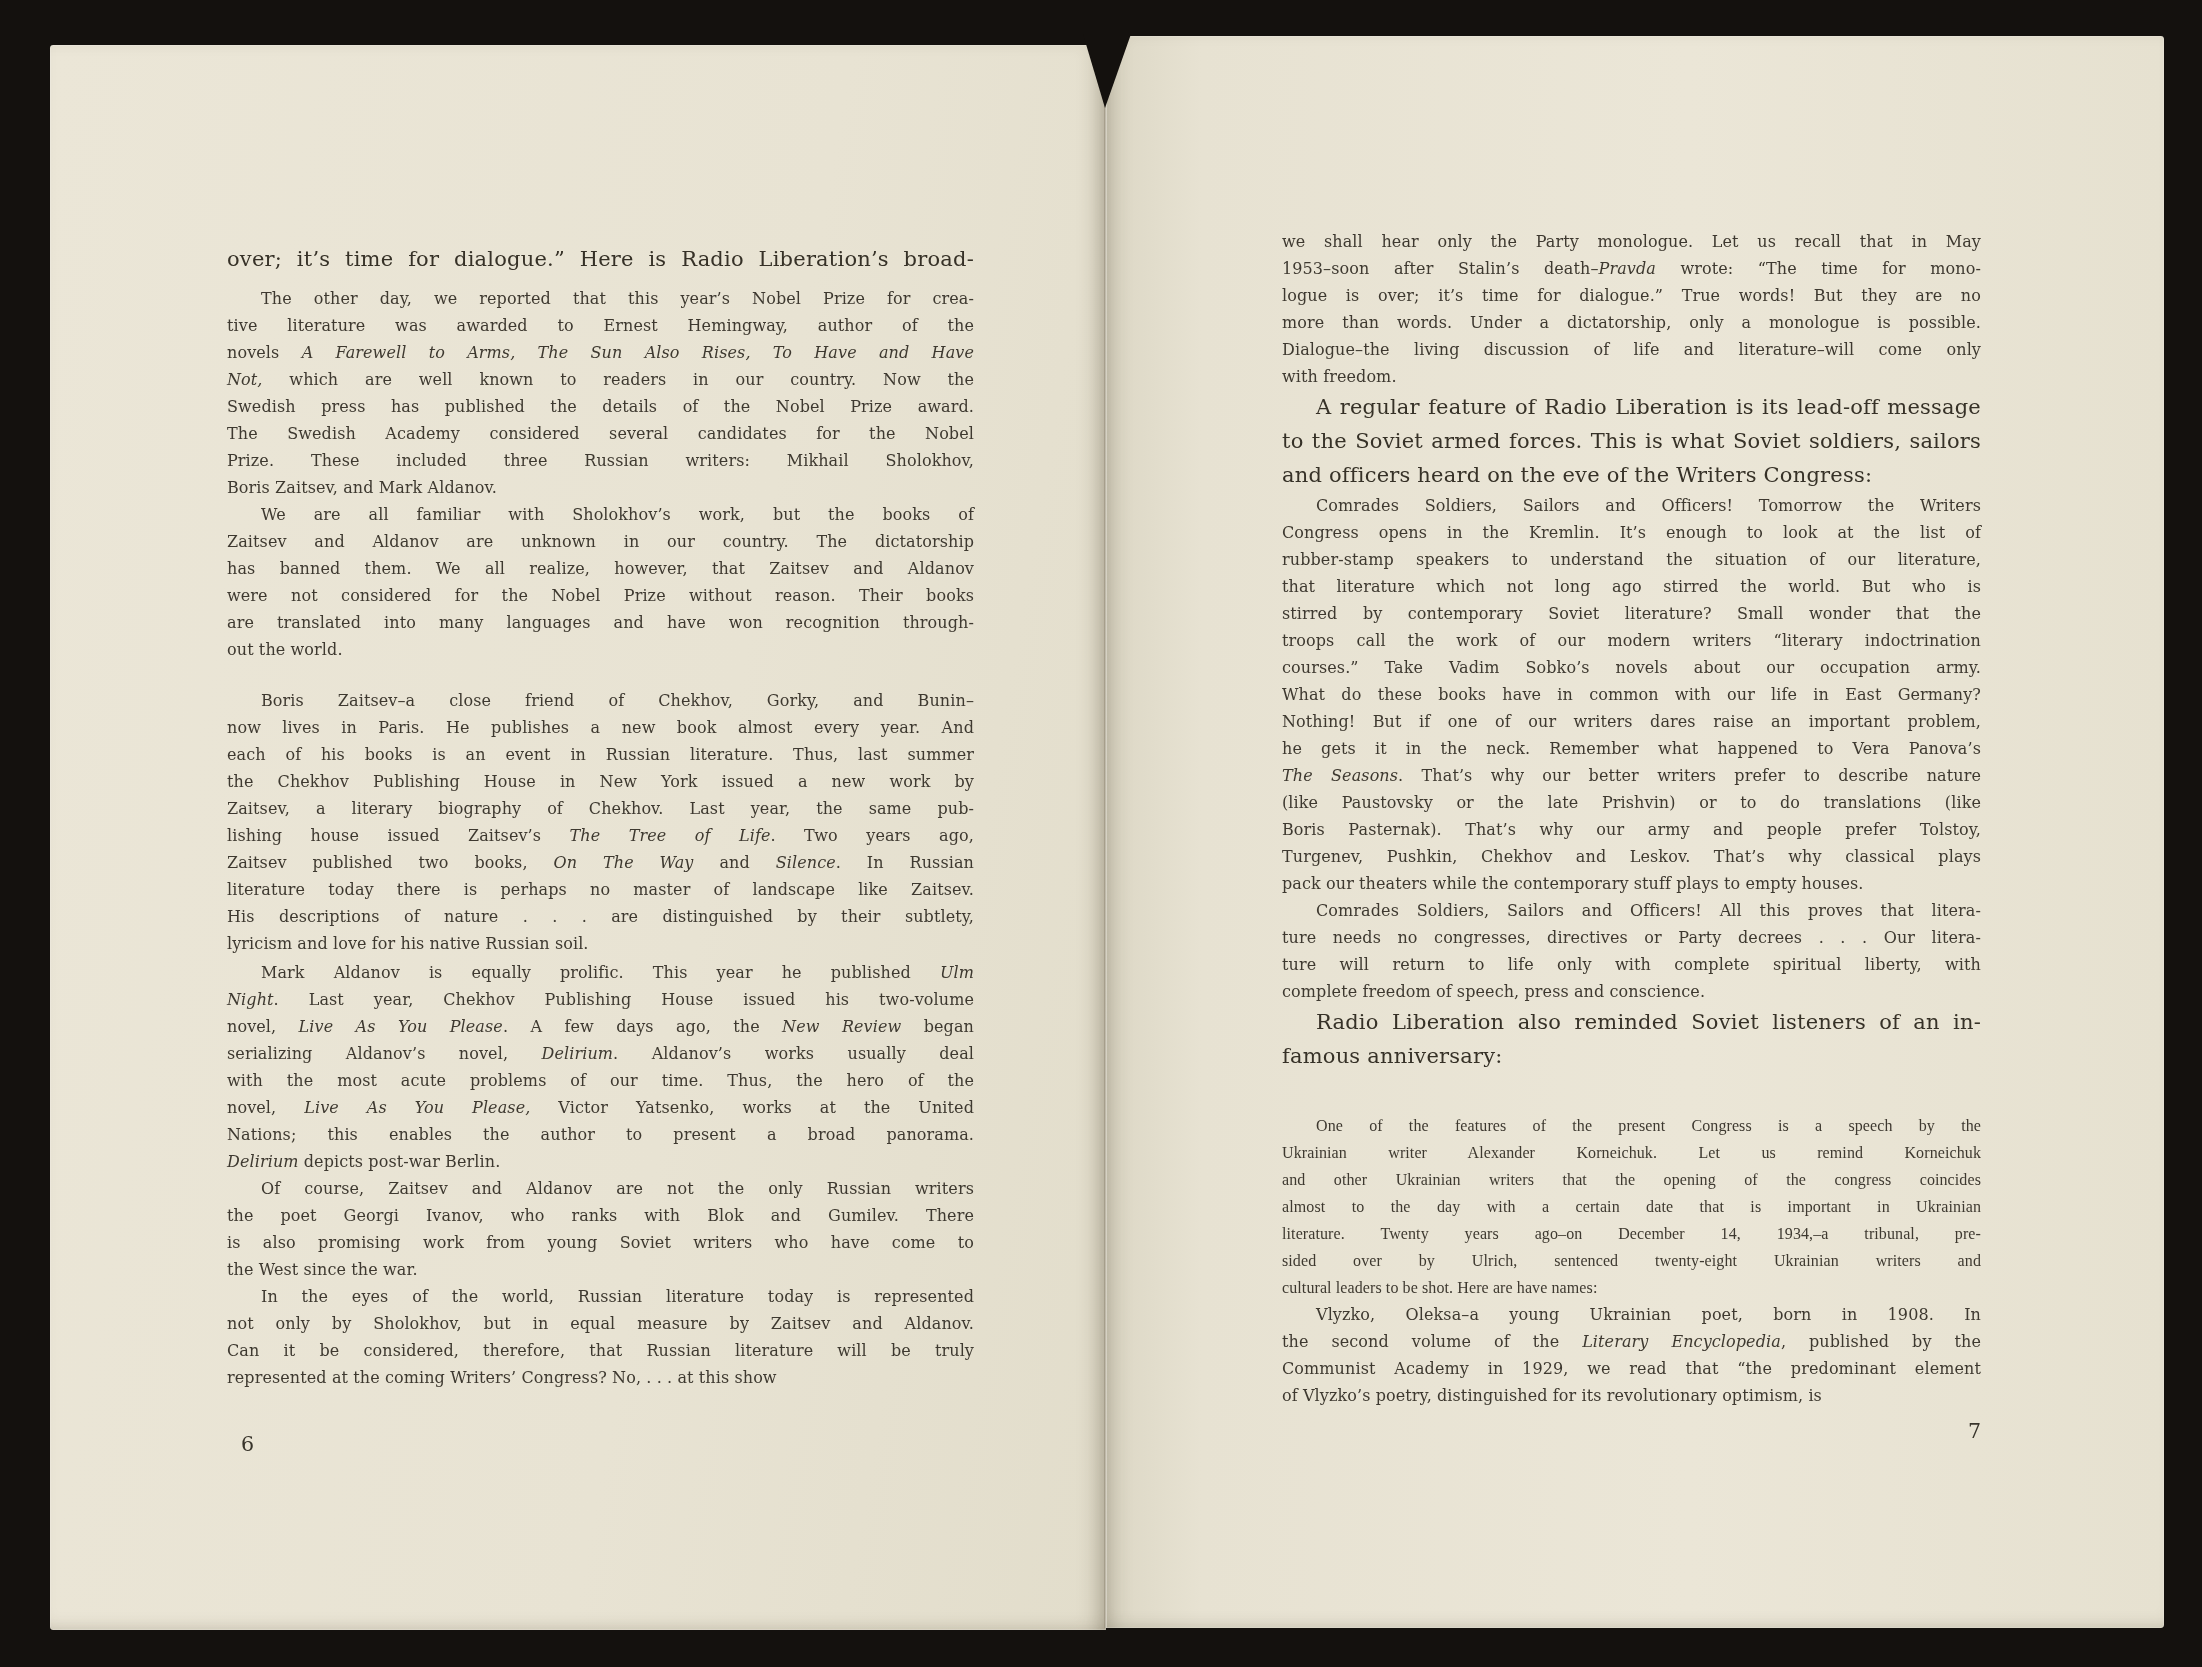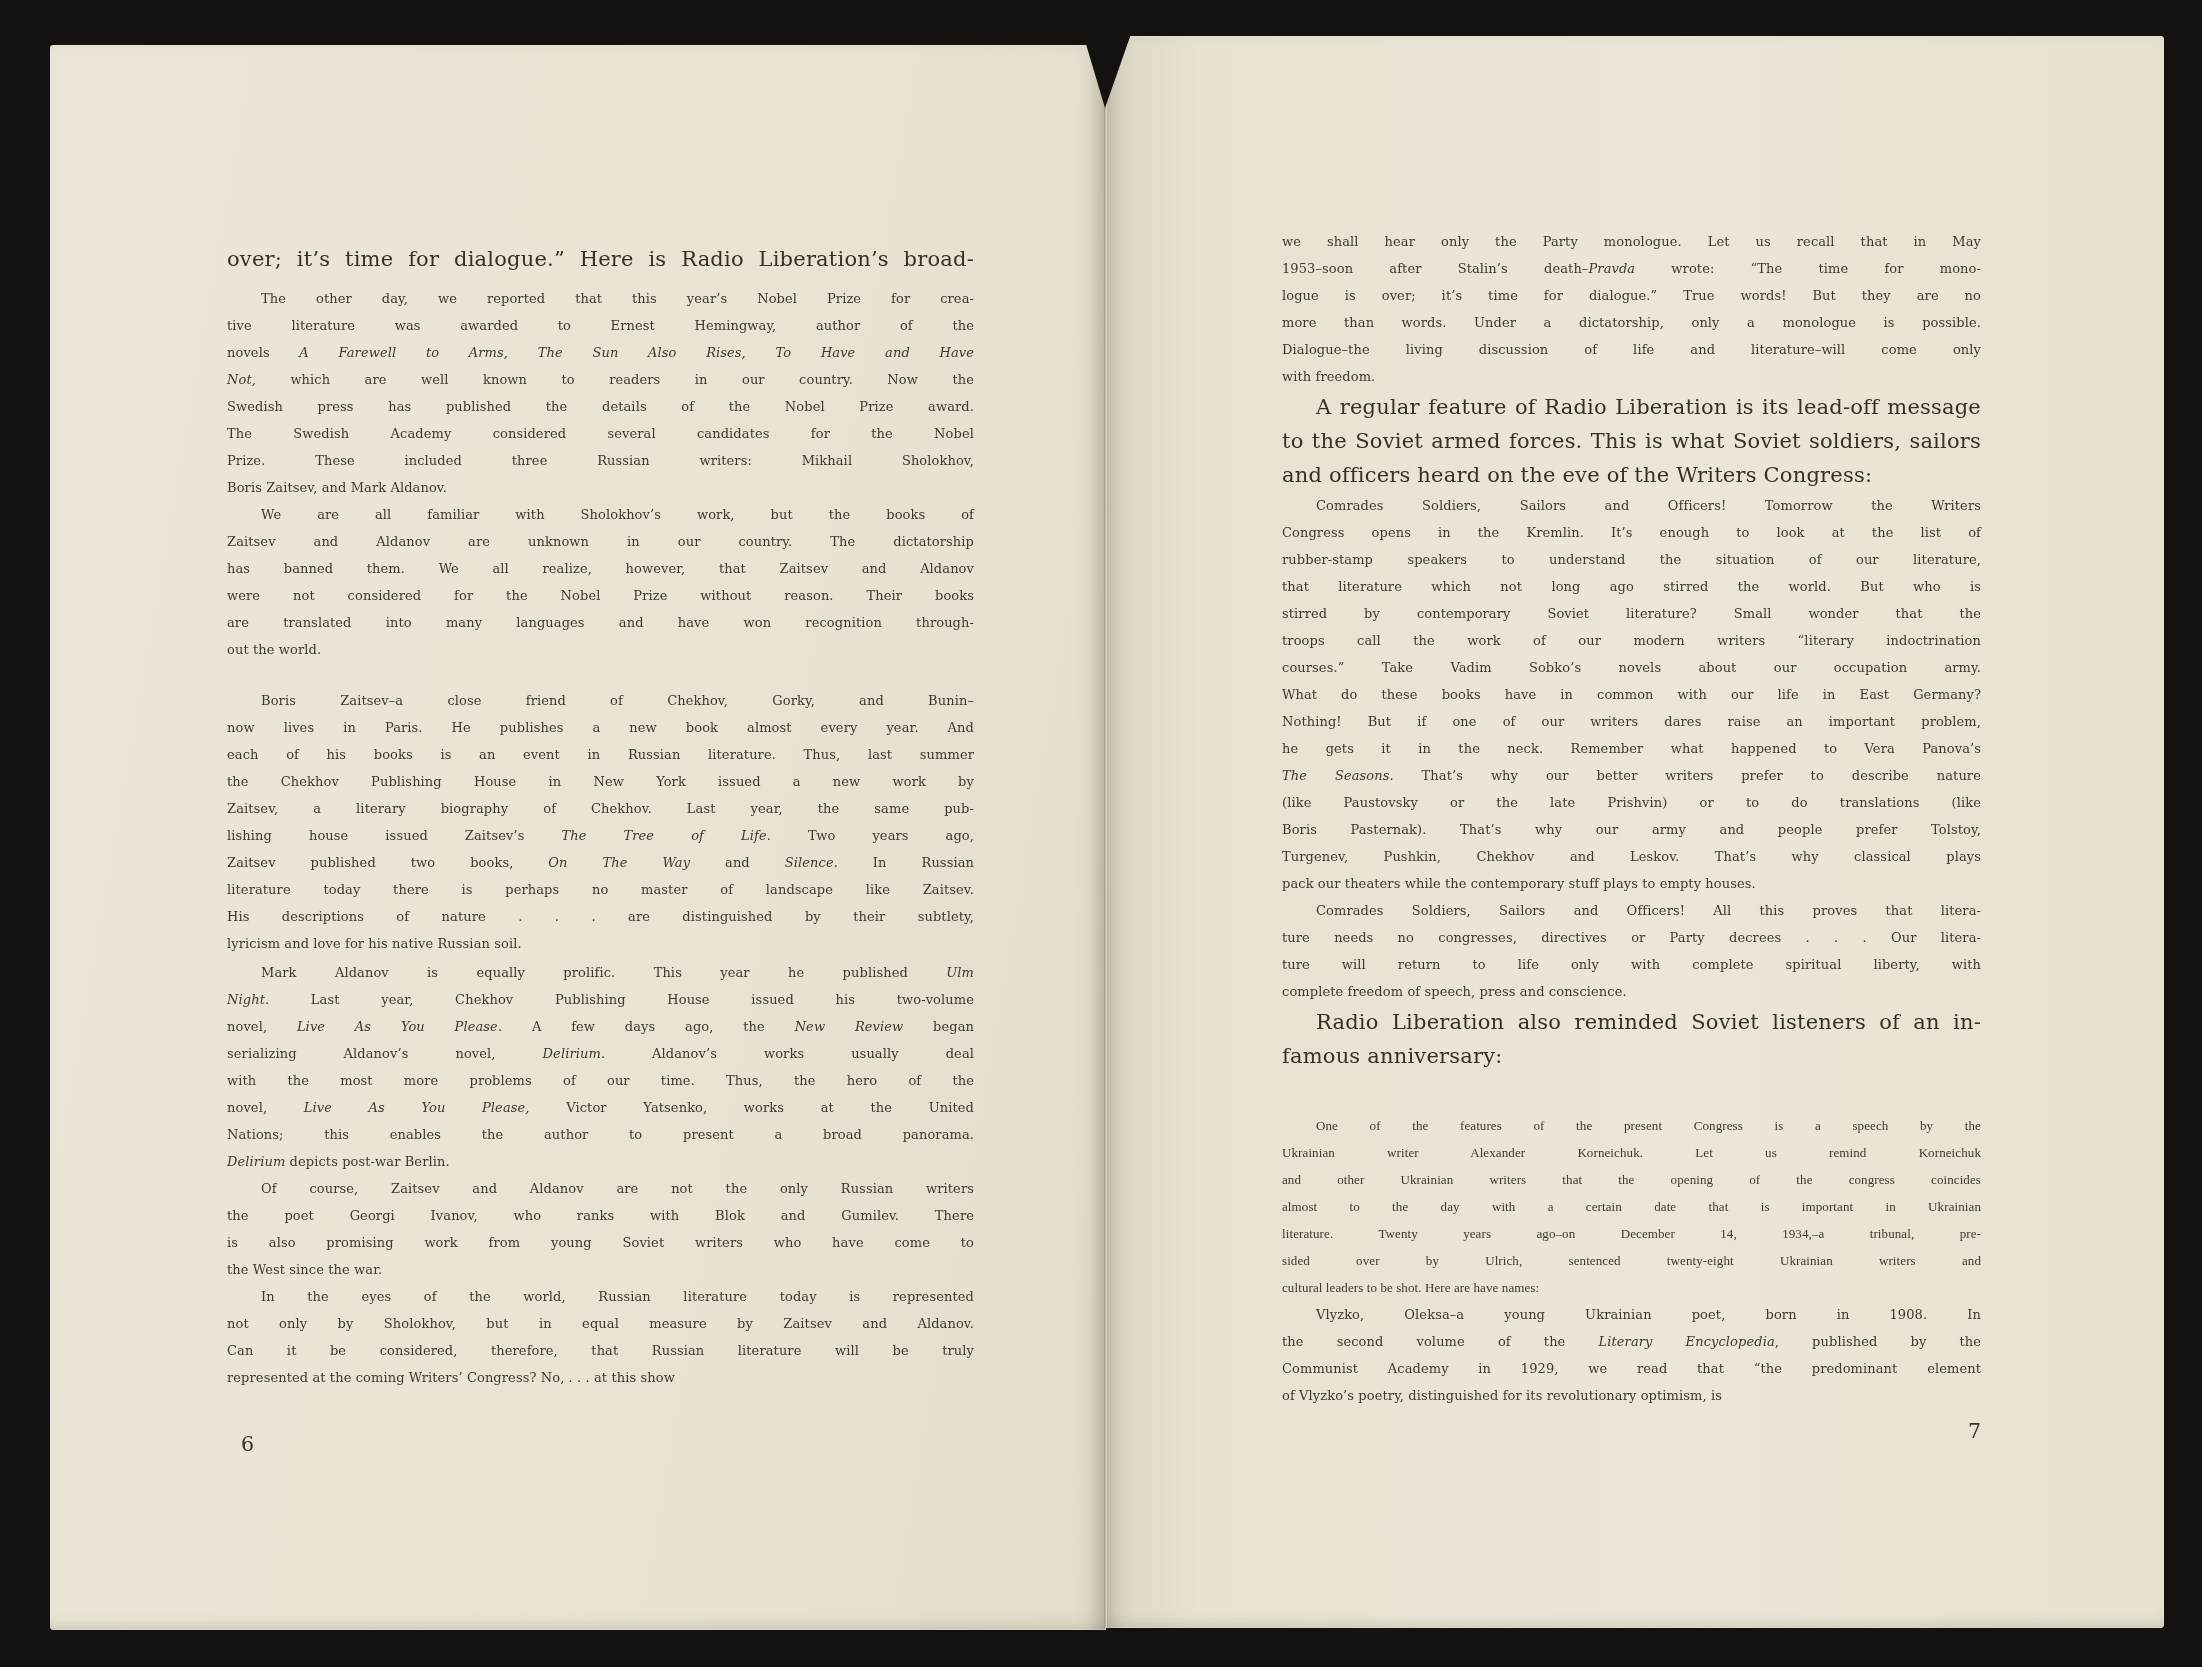--- a/index.html
+++ b/index.html
@@ -51,21 +51,21 @@
   .content { position: absolute; }
   .content-left  { left: 177px; top: 196px; width: 747px; }
   .content-right { left: 176px; top: 192px; width: 699px; }
 
   .para { margin: 0; padding: 0; color: #3e3930; }
   .line { display: block; text-align: justify; text-align-last: justify; }
   .line.last { text-align-last: left; }
   .ind .line:first-child { text-indent: 34px; }
 
   .narrative { font-size: 21px; line-height: 36px; color: #363127; letter-spacing: 0.2px; }
-  .quote     { font-size: 13px; line-height: 27px; letter-spacing: 0.1px; }
+  .quote     { font-size: 16px; line-height: 27px; letter-spacing: 0.1px; }
 
   .page-left  .narrative { line-height: 36px; }
   .page-right .narrative { line-height: 34px; }
 
   
   .m-p1 { margin-top: 7.7px; }
   .m-p3 { margin-top: 24px; }
   .m-p4 { margin-top: 2.6px; }
   .m-n2 { }
   .m-q4 { margin-top: 39px; font-family: Liberation Serif, serif; }
@@ -118,21 +118,21 @@
           <span class="line">Zaitsev published two books, <em>On The Way</em> and <em>Silence</em>.  In Russian</span>
           <span class="line">literature today there is perhaps no master of landscape like Zaitsev.</span>
           <span class="line">His descriptions of nature . . . are distinguished by their subtlety,</span>
           <span class="line last">lyricism and love for his native Russian soil.</span>
         </p>
       <p class="para quote ind m-p4">
           <span class="line">Mark Aldanov is equally prolific.  This year he published <em>Ulm</em></span>
           <span class="line"><em>Night</em>.  Last year, Chekhov Publishing House issued his two-volume</span>
           <span class="line">novel, <em>Live As You Please</em>.  A few days ago, the <em>New Review</em> began</span>
           <span class="line">serializing Aldanov’s novel, <em>Delirium</em>.  Aldanov’s works usually deal</span>
-          <span class="line">with the most more problems of our time.  Thus, the hero of the</span>
+          <span class="line">with the most acute problems of our time.  Thus, the hero of the</span>
           <span class="line">novel, <em>Live As You Please,</em> Victor Yatsenko, works at the United</span>
           <span class="line">Nations; this enables the author to present a broad panorama.</span>
           <span class="line last"><em>Delirium</em> depicts post-war Berlin.</span>
         </p>
       <p class="para quote ind">
           <span class="line">Of course, Zaitsev and Aldanov are not the only Russian writers</span>
           <span class="line">the poet Georgi Ivanov, who ranks with Blok and Gumilev.  There</span>
           <span class="line">is also promising work from young Soviet writers who have come to</span>
           <span class="line last">the West since the war.</span>
         </p>

